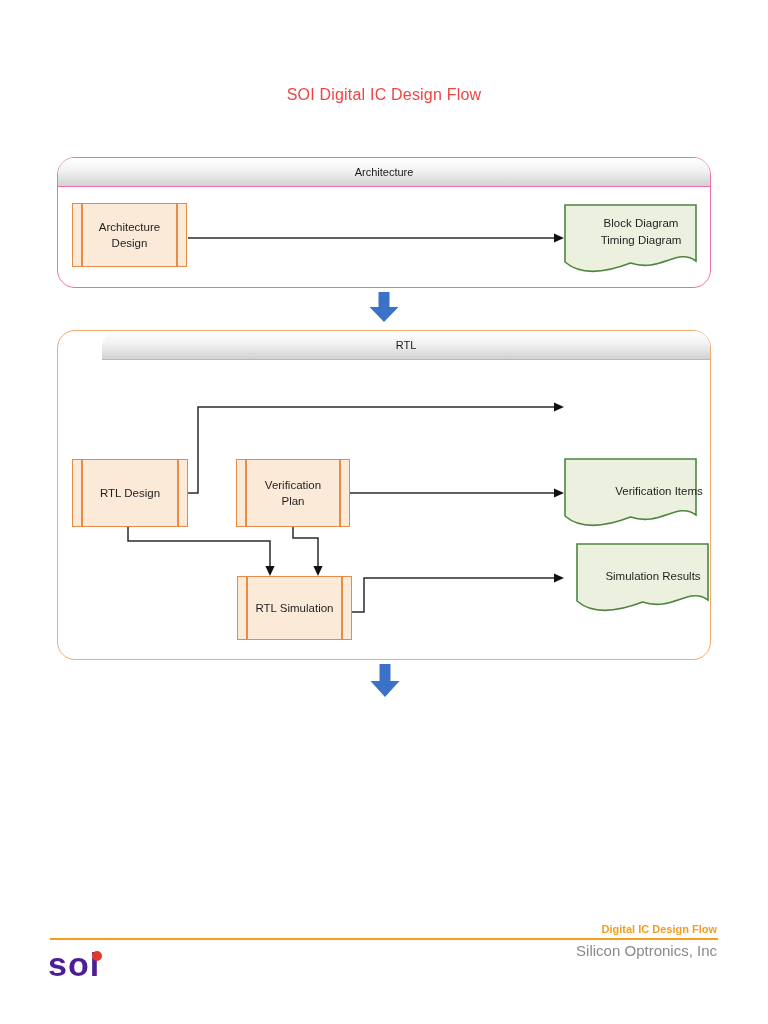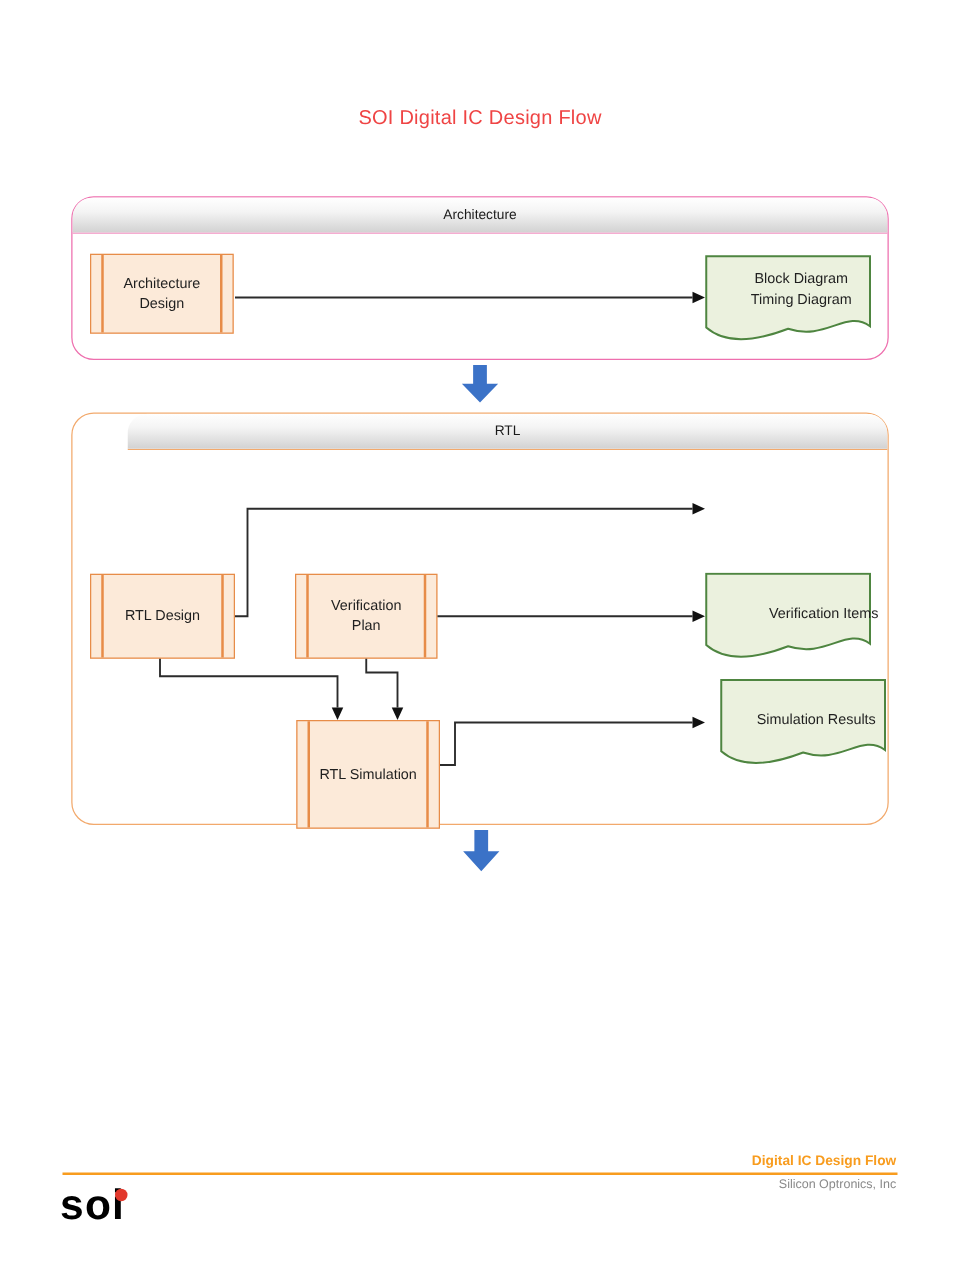--- a/index.html
+++ b/index.html
@@ -20,40 +20,40 @@
   .section.rtl .section-header{border-bottom:1.6px solid #f2a96c;margin-left:44px;}
 
   .pbox{position:absolute;background:#fcead9;border:1.6px solid #e78c48;box-sizing:border-box;
     display:flex;align-items:center;justify-content:center;text-align:center;
     font-size:11.5px;line-height:16px;color:#1f1f1f;white-space:pre-line;}
   .rib{position:absolute;top:0;bottom:0;width:1.6px;background:#e78c48;}
   .rib.l{left:8px;} .rib.r{right:8px;}
   .pbox.arch-design{left:72px;top:203px;width:115px;height:64px;}
   .pbox.rtl-design{left:72px;top:459px;width:116px;height:68px;}
   .pbox.verif-plan{left:236px;top:459px;width:114px;height:68px;}
-  .pbox.rtl-sim{left:237px;top:576px;width:115px;height:87px;}
+  .pbox.rtl-sim{left:237px;top:576px;width:115px;height:64px;}
 
   .doc{position:absolute;width:154px;height:72px;}
   .doc svg{position:absolute;left:0;top:0;}
   .doc-label{position:absolute;left:2px;right:2px;top:0;height:68px;
     display:flex;align-items:center;justify-content:center;text-align:center;
     font-size:11.5px;line-height:17.5px;color:#1f1f1f;white-space:pre-line;}
   .doc.two-line .doc-label{height:56px;}
   .doc.block-diagram{left:564px;top:204px;}
   .doc.verilog{left:564px;top:373px;}
   .doc.verif-items{left:564px;top:458px;padding-left:36px;}
   .doc.sim-results{left:548px;top:543px;margin-left:28px;}
 
   .connector-layer{position:absolute;left:0;top:0;width:768px;height:1024px;pointer-events:none;}
 
   .footer-line{position:absolute;left:50px;top:938px;width:668px;height:2.4px;background:#f89c1e;}
   .footer-doc-title{position:absolute;right:51px;top:923px;font-size:11px;font-weight:bold;color:#f89c1e;margin-left:47px;}
-  .footer-company{position:absolute;right:51px;top:942px;font-size:10px;color:#8a8a8a;}
+  .footer-company{position:absolute;right:51px;top:942px;font-size:15px;color:#8a8a8a;}
   .logo{position:absolute;left:48px;top:947px;height:36px;
-    font-size:34px;line-height:35px;font-weight:bold;color:#000000;letter-spacing:1px;}
+    font-size:34px;line-height:35px;font-weight:bold;color:#4c1d95;letter-spacing:1px;}
   .logo-dot{position:absolute;left:44px;top:4px;width:10px;height:10px;border-radius:50%;background:#e2382c;}
 </style>
 </head>
 <body>
 
 <div class="page">
 
   <div class="page-title">SOI Digital IC Design Flow</div>
 
   <div class="section architecture">

